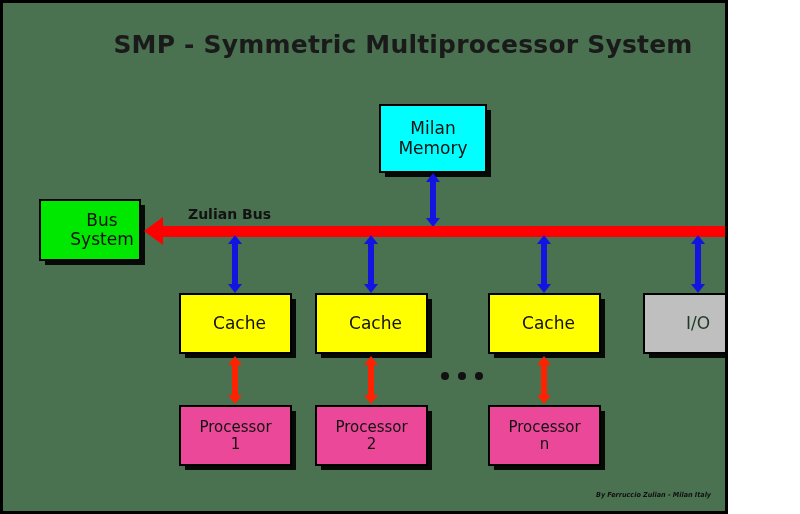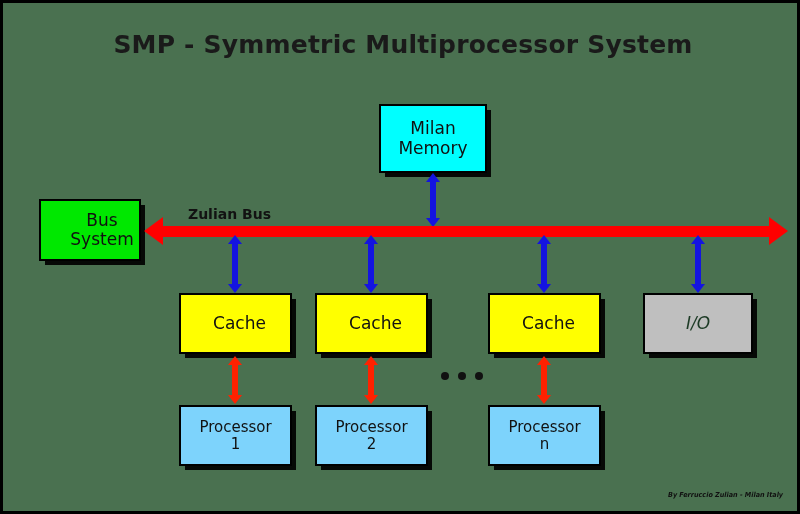--- a/index.html
+++ b/index.html
@@ -3,21 +3,21 @@
 <meta charset="utf-8">
 <title>SMP Diagram</title>
 <style>
   html, body {
     margin: 0;
     padding: 0;
     background: #ffffff;
   }
   #canvas {
     position: relative;
-    width: 800px;
+    width: 728px;
     height: 514px;
     background: #4a7150;
     border: 3px solid #000000;
     box-sizing: border-box;
     overflow: hidden;
     font-family: "DejaVu Sans", "Liberation Sans", sans-serif;
   }
 
   
   #title {
@@ -45,21 +45,21 @@
     text-align: center;
     line-height: 1.12;
     color: #111111;
   }
   .box-label { display: block; width: 100%; }
 
   .b-mem    { background: #00ffff; font-size: 17px; }
   .b-arb    { background: #00e800; font-size: 17px; }
   .b-cache  { background: #ffff00; font-size: 17px; padding-left: 8px; }
   .b-io     { background: #bfbfbf; font-size: 17px; color:#1d3b26; }
-  .b-proc   { background: #7dd3fc; font-size: 15px; }
+  .b-proc   { background: #ec4899; font-size: 15px; }
 
   
   #bus-line {
     position: absolute;
     left: 155px;
     top: 223px;
     width: 615px;
     height: 11px;
     background: #ff0000;
   }
@@ -197,21 +197,21 @@
   <div class="box b-cache" style="left:176px; top:290px; width:113px; height:61px;">
     <span class="box-label">Cache</span>
   </div>
   <div class="box b-cache" style="left:312px; top:290px; width:113px; height:61px;">
     <span class="box-label">Cache</span>
   </div>
   <div class="box b-cache" style="left:485px; top:290px; width:113px; height:61px;">
     <span class="box-label">Cache</span>
   </div>
 
-  <div class="box b-io" style="left:640px; top:290px; width:110px; height:61px;font-style:italic;">
+  <div class="box b-io" style="left:640px; top:290px; width:110px; height:61px;">
     <span class="box-label">I/O</span>
   </div>
 
   <div id="ellipsis">
     <i></i>
     <i></i>
     <i></i>
   </div>
 
   <div class="varrow red" style="left:220px; top:353px; width:24px; height:48px;">

